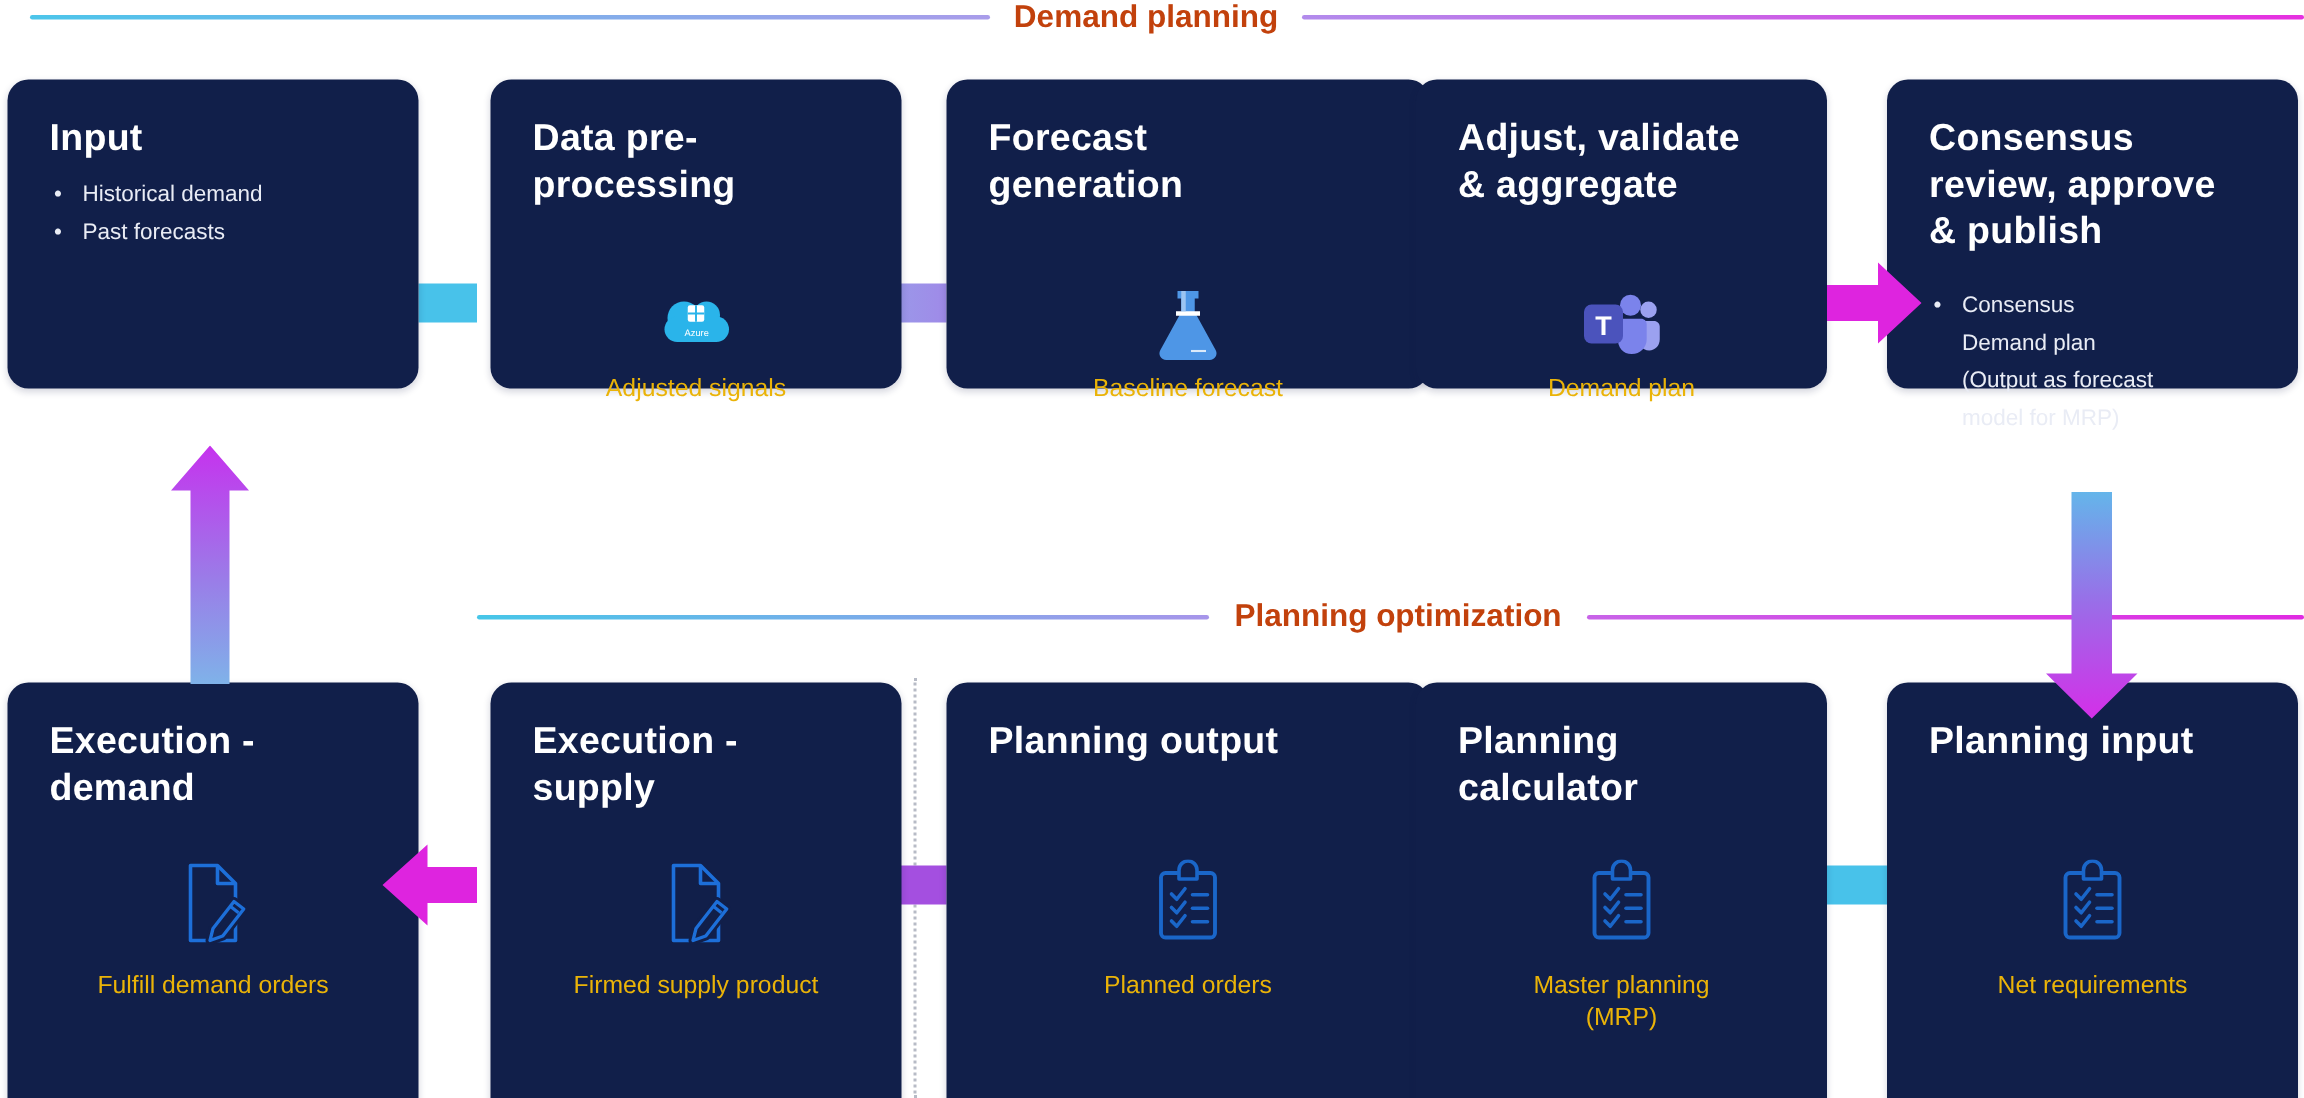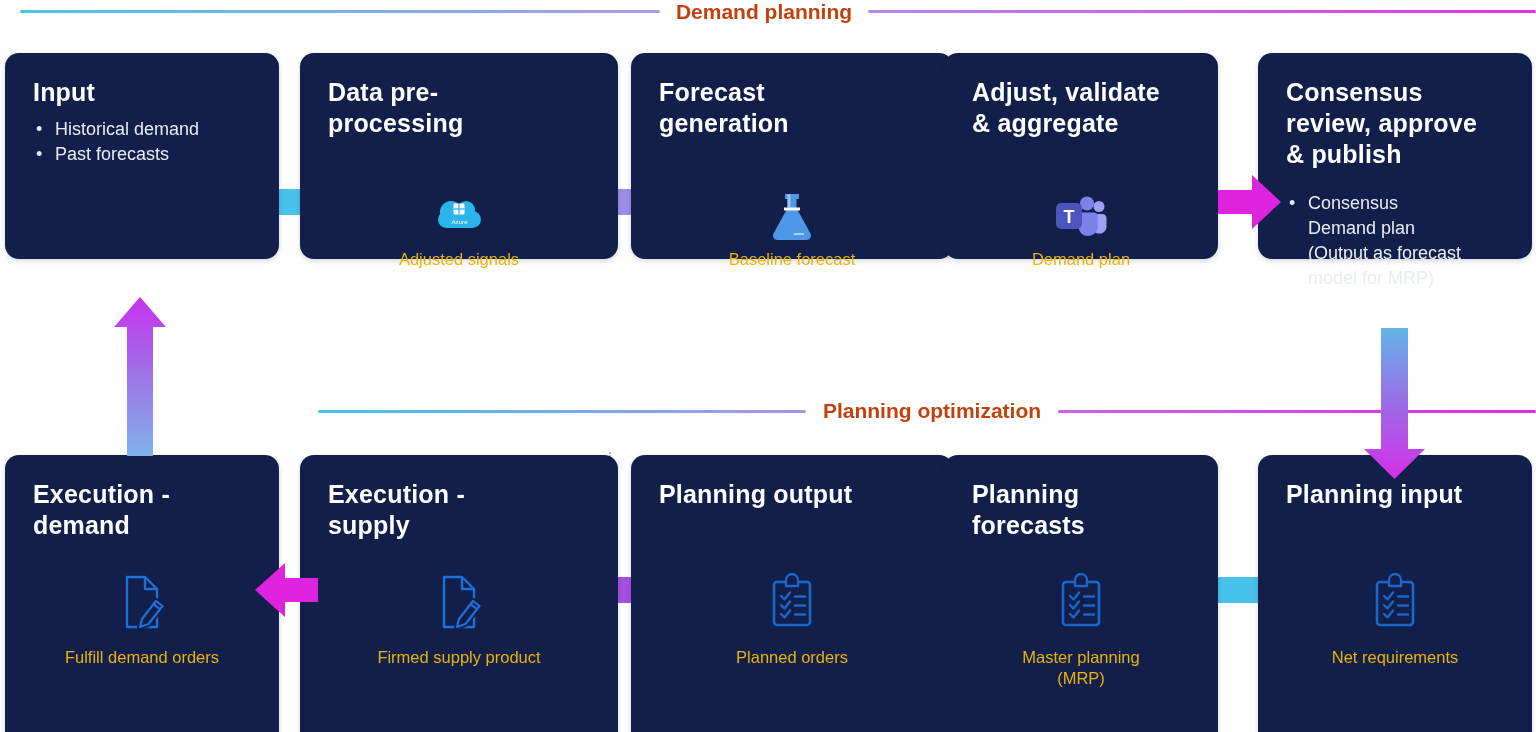--- a/index.html
+++ b/index.html
@@ -15,27 +15,27 @@
   #rule-dp-right{left:868px;top:10px;width:668px;background:linear-gradient(to right,#b28bec,#e630e0);}
   #rule-po-left{left:318px;top:410px;width:488px;background:linear-gradient(to right,#46c6e8,#a795ea);}
   #rule-po-right{left:1058px;top:410px;width:478px;background:linear-gradient(to right,#c863e8,#e02ae2);}
 
   .dashed-divider{position:absolute;left:609px;top:452px;height:280px;width:0;border-left:2px dotted #b7bbc6;}
 
   
   .box{position:absolute;width:274px;background:#111f4a;border-radius:14px;color:#fff;box-shadow:0 2px 5px rgba(20,30,70,.18);z-index:3;}
   .row1{top:53px;height:206px;}
   .row2{top:455px;height:340px;}
-  .c1{left:5px;} .c2{left:300px;padding-left:44px;} .c3{left:631px;padding-left:48px;} .c4{left:944px;} .c5{left:1258px;}
+  .c1{left:5px;} .c2{left:327px;} .c3{left:631px;padding-left:48px;} .c4{left:944px;} .c5{left:1258px;}
 
   .box-title{position:absolute;top:24px;left:28px;right:14px;font-size:25px;font-weight:700;line-height:31px;white-space:pre-line;letter-spacing:.2px;}
   .bullets{position:absolute;left:26px;right:8px;margin:0;padding:0;list-style:none;}
   .bullets-input{top:64px;}
   .bullets-consensus{top:138px;}
-  .bullets li{position:relative;padding-left:24px;font-size:18px;line-height:25px;color:#e9ecf5;white-space:pre-line;}
+  .bullets li{position:relative;padding-left:24px;font-size:15px;line-height:25px;color:#e9ecf5;white-space:pre-line;}
   .bullets li::before{content:"\2022";position:absolute;left:5px;top:0;color:#e9ecf5;}
   .icon-wrap{position:absolute;left:0;right:0;display:flex;justify-content:center;}
   .row1 .icon-wrap{top:140px;}
   .row2 .icon-wrap{top:118px;}
   .box-caption{position:absolute;left:8px;right:8px;text-align:center;font-size:16.5px;line-height:21px;color:#eab308;white-space:pre-line;}
   .row1 .box-caption{top:196px;}
   .row2 .box-caption{top:192px;}
 
   
   .connector{position:absolute;height:26px;z-index:2;}
@@ -178,21 +178,21 @@
         <line x1="26" y1="32.5" x2="36" y2="32.5" stroke="#1a66c9" stroke-width="2.4" stroke-linecap="round"></line>
         <path d="M12 41 l3.5 3.5 5.5 -7" fill="none" stroke="#1a66c9" stroke-width="2.4" stroke-linecap="round" stroke-linejoin="round"></path>
         <line x1="26" y1="41.5" x2="36" y2="41.5" stroke="#1a66c9" stroke-width="2.4" stroke-linecap="round"></line>
       </svg>
     </div>
     <div class="box-caption">Planned orders</div>
   </div>
 
   <div class="box row2 c4">
     <div class="box-title">Planning
-forecasts</div>
+calculator</div>
     <div class="icon-wrap">
       <svg width="46" height="56" viewBox="0 0 46 56">
         <rect x="5" y="9" width="36" height="43" rx="3" fill="none" stroke="#1a66c9" stroke-width="2.6"></rect>
         <path d="M17 13 v-6 a6 6 0 0 1 12 0 v6 z" fill="#111f4a" stroke="#1a66c9" stroke-width="2.4" stroke-linejoin="round"></path>
         <path d="M12 23 l3.5 3.5 5.5 -7" fill="none" stroke="#1a66c9" stroke-width="2.4" stroke-linecap="round" stroke-linejoin="round"></path>
         <line x1="26" y1="23.5" x2="36" y2="23.5" stroke="#1a66c9" stroke-width="2.4" stroke-linecap="round"></line>
         <path d="M12 32 l3.5 3.5 5.5 -7" fill="none" stroke="#1a66c9" stroke-width="2.4" stroke-linecap="round" stroke-linejoin="round"></path>
         <line x1="26" y1="32.5" x2="36" y2="32.5" stroke="#1a66c9" stroke-width="2.4" stroke-linecap="round"></line>
         <path d="M12 41 l3.5 3.5 5.5 -7" fill="none" stroke="#1a66c9" stroke-width="2.4" stroke-linecap="round" stroke-linejoin="round"></path>
         <line x1="26" y1="41.5" x2="36" y2="41.5" stroke="#1a66c9" stroke-width="2.4" stroke-linecap="round"></line>

